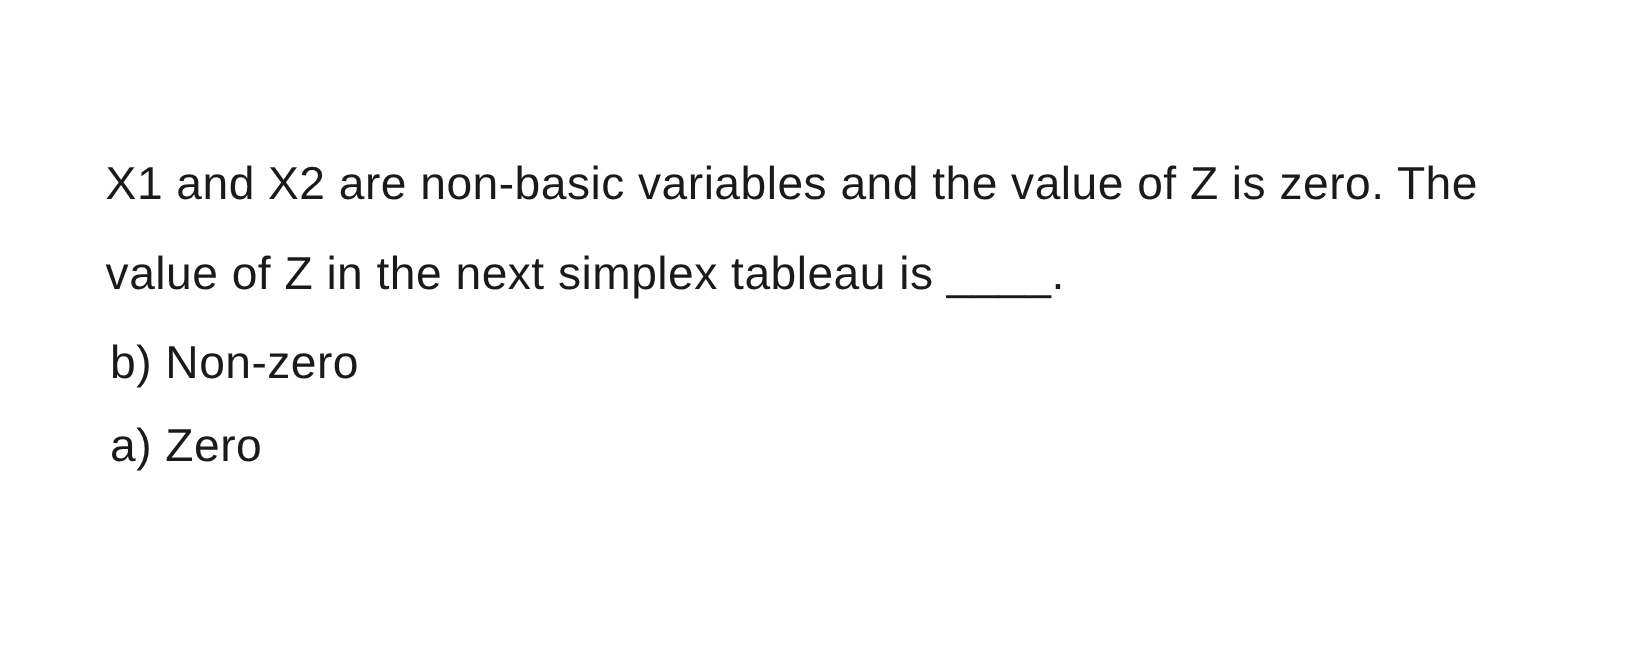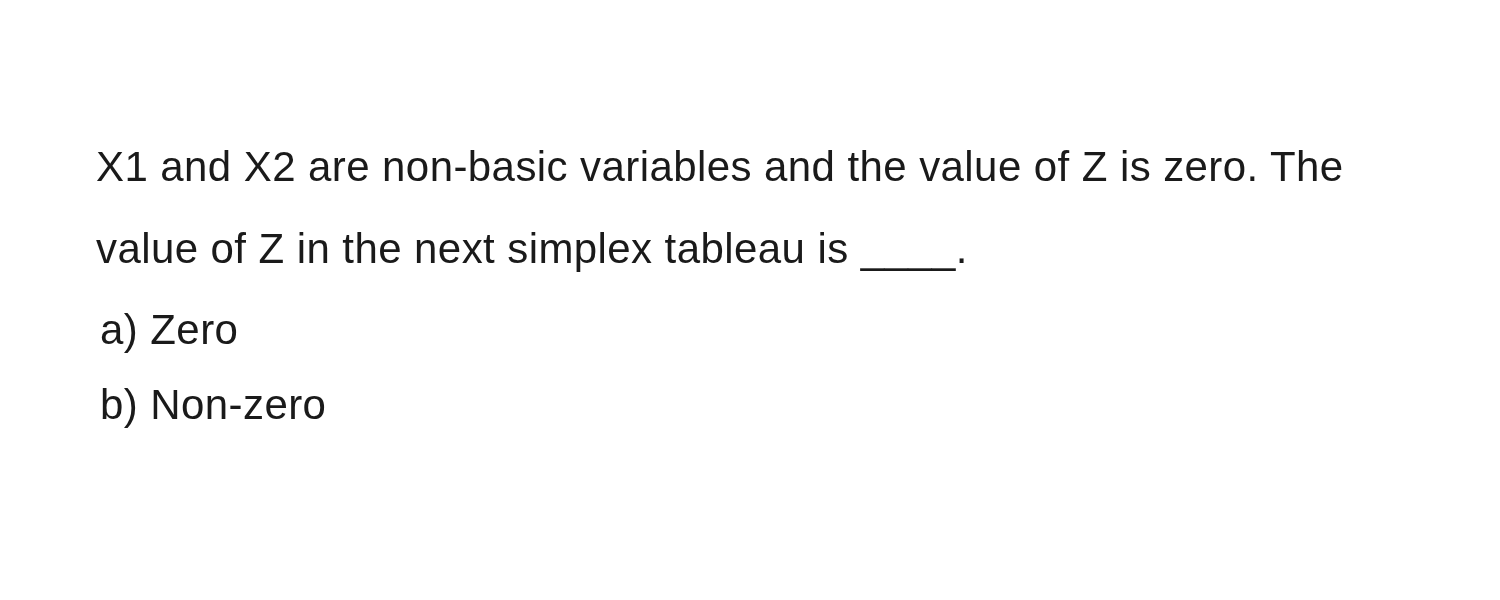--- a/index.html
+++ b/index.html
@@ -31,16 +31,16 @@
     .option {
       display: block;
     }
   </style>
 </head>
 <body>
 
 <div class="container">
   <p class="question-text">X1 and X2 are non-basic variables and the value of Z is zero. The value of Z in the next simplex tableau is ____.</p>
   <div class="options">
+    <span class="option">b) Non-zero</span>
     <span class="option">a) Zero</span>
-    <span class="option">b) Non-zero</span>
   </div>
 </div>
 
 </body></html>

